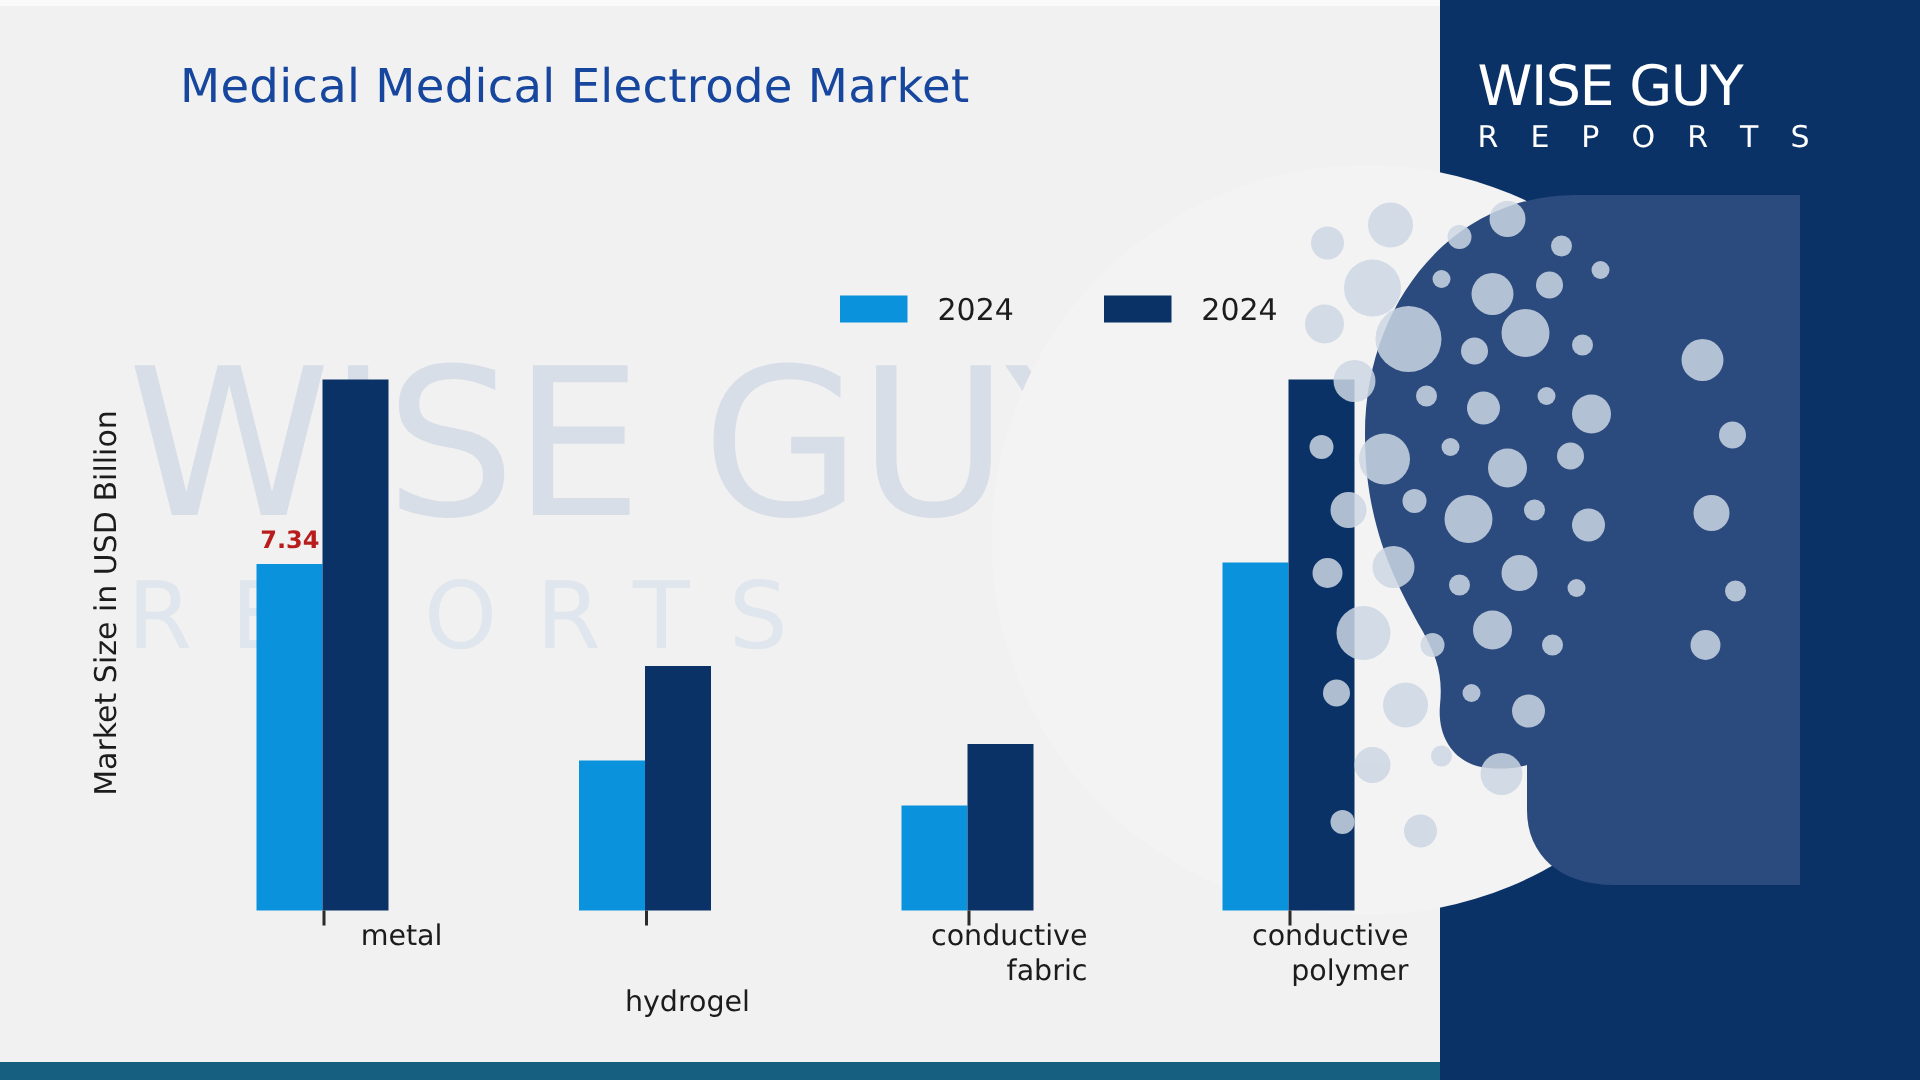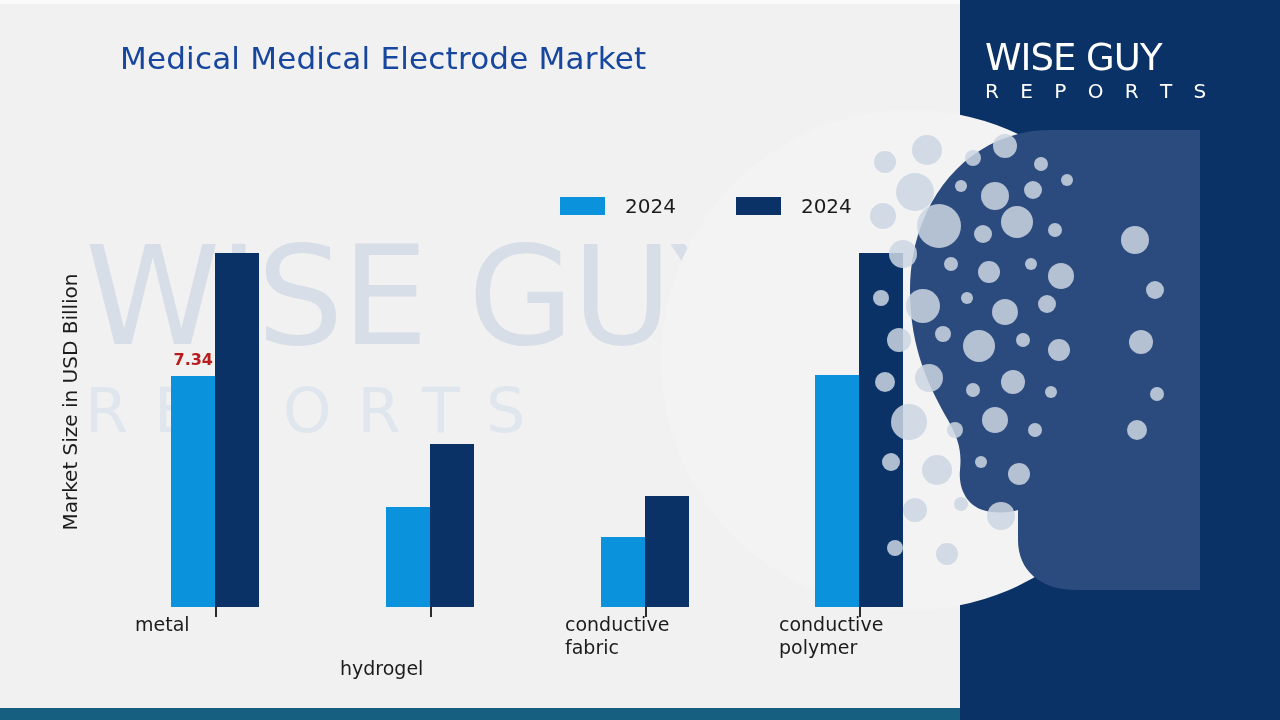--- a/index.html
+++ b/index.html
@@ -96,21 +96,21 @@
   .legend{
     position:absolute;left:560px;top:194px;display:flex;align-items:center;gap:0px;
   }
   .legend-item{display:flex;align-items:center;margin-right:60px;}
   .legend-swatch{width:45px;height:18px;display:inline-block;margin-right:20px;}
   .legend-text{font-size:20px;color:#1c1c1c;}
   .bars-layer{position:absolute;left:0;top:0;width:960px;height:720px;}
   .bar{position:absolute;bottom:113px;}
   .tick{position:absolute;width:2px;height:10px;background:#2b2b2b;top:607px;}
   .cat-label{
-    position:absolute;top:613px;text-align:left;
+    position:absolute;top:613px;text-align:right;
     font-size:19px;color:#1c1c1c;line-height:23px;
   }
   .value-label{
     position:absolute;font-size:16px;font-weight:bold;color:#b91c1c;
     text-align:right;
   }
 </style>
 </head>
 <body>
 

